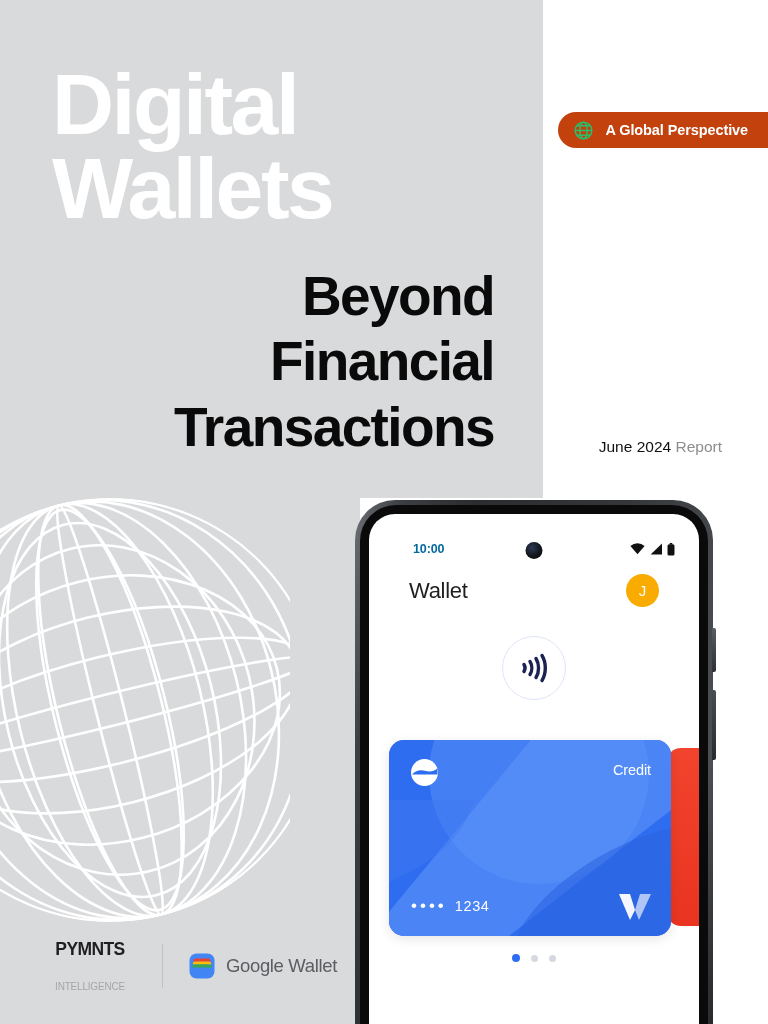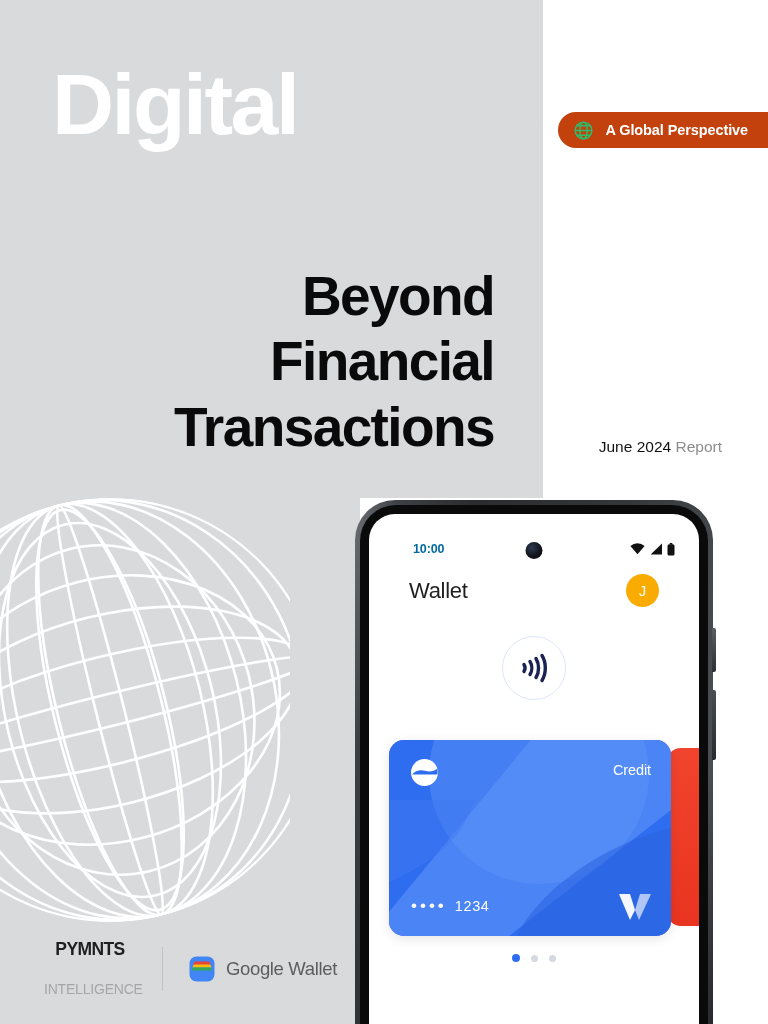--- a/index.html
+++ b/index.html
@@ -72,21 +72,21 @@
   #footer-logos {
     position:absolute; left:44px; top:940px; z-index:7;
     display:flex; align-items:center; gap:0;
   }
   #pymnts-logo { width:92px; text-align:center; }
   #pymnts-logo .p-main {
     font-size:17.5px; font-weight:bold; color:#1f1f1f;
     letter-spacing:-0.6px; line-height:1.05;
   }
   #pymnts-logo .p-sub {
-    font-size:14px; font-weight:normal; color:#a6a6a6;
+    font-size:10px; font-weight:normal; color:#a6a6a6;
     letter-spacing:-0.2px; line-height:1.15;margin-top:23px;
   }
   #logo-divider {
     width:1px; height:44px; background:#c2c2c2; margin:0 26px;
   }
   #gw-logo { display:flex; align-items:center; gap:11px; }
   #gw-icon-wrap { width:26px; height:26px; }
   #gw-logo .gw-text {
     font-size:18.5px; color:#5b5d60; letter-spacing:-0.35px; white-space:nowrap;
   }
@@ -231,20 +231,21 @@
         <ellipse cx="150" cy="215" rx="130" ry="211" transform="rotate(-14 150 215)"></ellipse>
         <ellipse cx="150" cy="215" rx="166" ry="211" transform="rotate(-14 150 215)"></ellipse>
         <ellipse cx="150" cy="215" rx="193" ry="211" transform="rotate(-14 150 215)"></ellipse>
       </g>
     </g>
   </svg>
 </div>
 
 <div id="title-block">
   <div class="tline">Digital</div>
+  <div class="tline">Wallets</div>
 </div>
 
 <div id="global-badge">
   <span style="display:flex;">
     <svg width="21" height="21" viewBox="0 0 24 24" fill="none" stroke="#2bbd6a" stroke-width="1.7">
       <circle cx="12" cy="12" r="9.5"></circle>
       <ellipse cx="12" cy="12" rx="4.2" ry="9.5"></ellipse>
       <line x1="2.5" y1="12" x2="21.5" y2="12"></line>
       <path d="M4.2 6.6 h15.6 M4.2 17.4 h15.6"></path>
     </svg>

